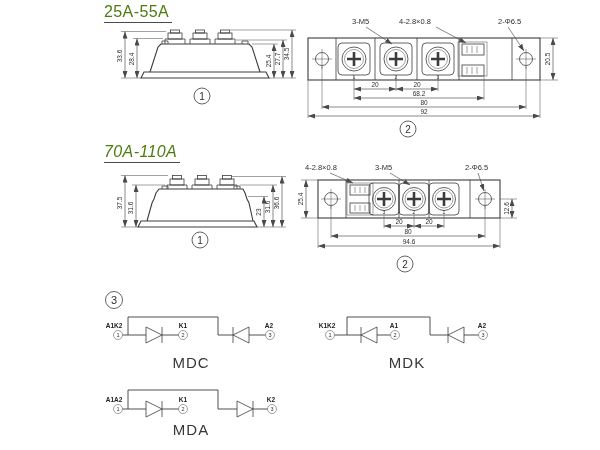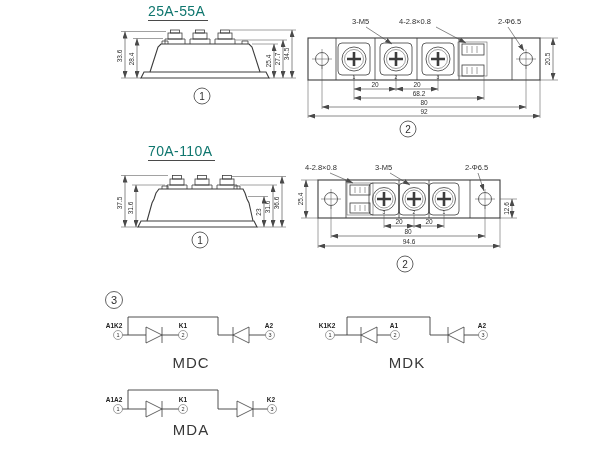--- a/index.html
+++ b/index.html
@@ -1,21 +1,21 @@
 <!DOCTYPE html>
 <html><head>
 <meta charset="utf-8">
 <style>
   html,body{margin:0;padding:0;background:#fff;}
   .stage{position:relative;width:600px;height:450px;background:#ffffff;overflow:hidden;
          font-family:"Liberation Sans","DejaVu Sans",sans-serif;}
-  .title{position:absolute;font-size:14px;color:#0f766e;border-bottom:1px solid #4a4a4a;
-         padding:0 3px 1px 0;letter-spacing:.4px;margin-left:44px;}
+  .title{position:absolute;font-size:16px;color:#4d7c0f;border-bottom:1px solid #4a4a4a;
+         padding:0 3px 1px 0;letter-spacing:.4px;}
   .t1{left:104px;top:3px;}
-  .t2{left:104px;top:143px;}
+  .t2{left:104px;top:143px;font-style:italic;}
   svg.canvas{position:absolute;left:0;top:0;}
   svg text{font-family:"Liberation Sans","DejaVu Sans",sans-serif;fill:#2e2e2e;}
   .out{stroke:#3c3c3c;fill:none;stroke-width:1.1;stroke-linejoin:miter;}
   .det{stroke:#3c3c3c;fill:none;stroke-width:0.8;}
   .thin{stroke:#555;fill:none;stroke-width:0.55;}
   .dim{stroke:#4a4a4a;fill:none;stroke-width:0.65;}
   .wire{stroke:#3c3c3c;fill:none;stroke-width:0.9;}
   .cross{stroke:#3c3c3c;fill:none;stroke-width:2.6;}
   .dimtxt{font-size:6.5px;}
   .sn{font-size:5px;}

